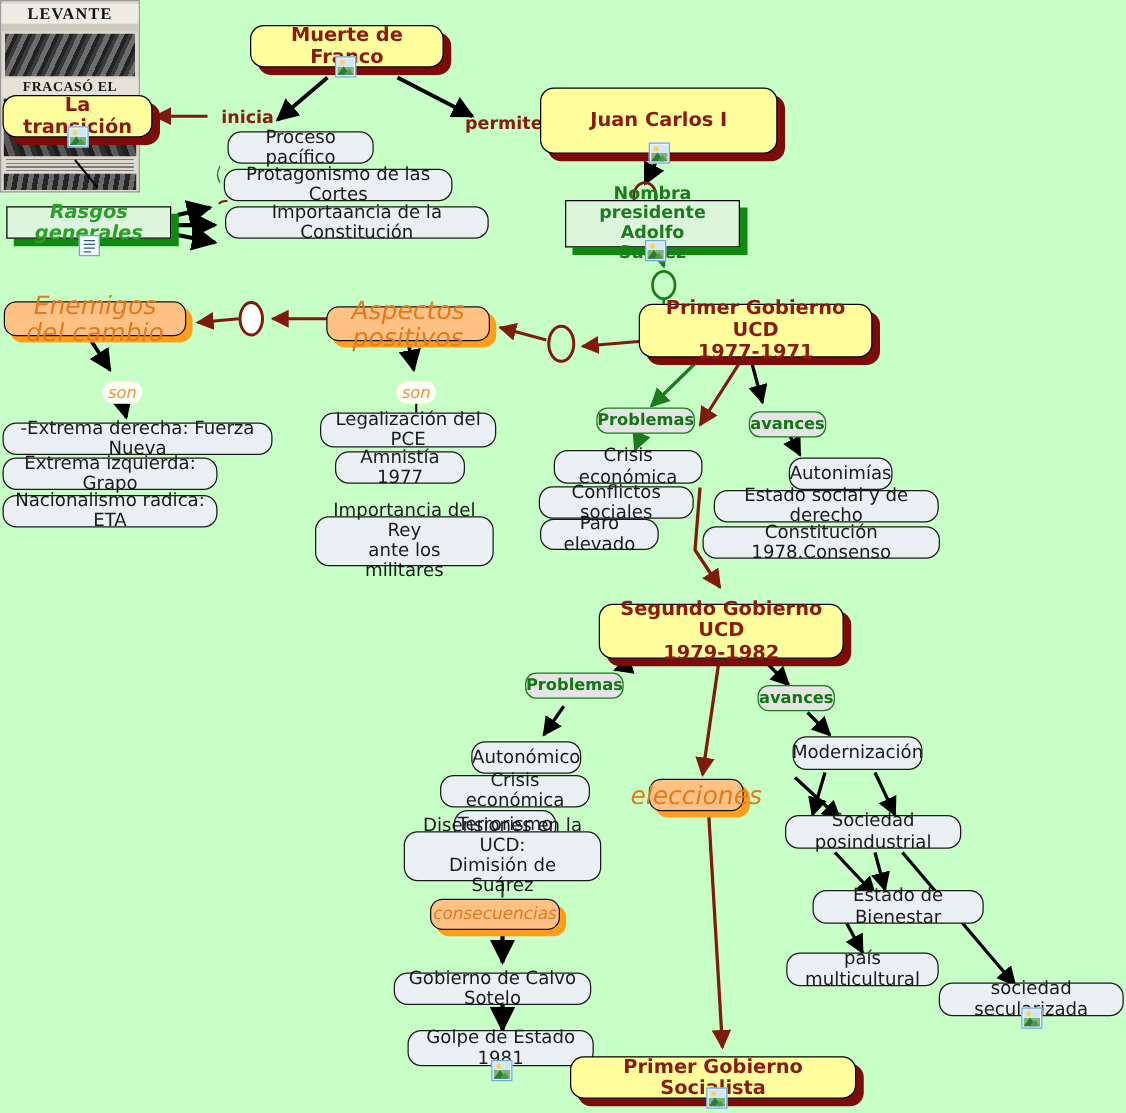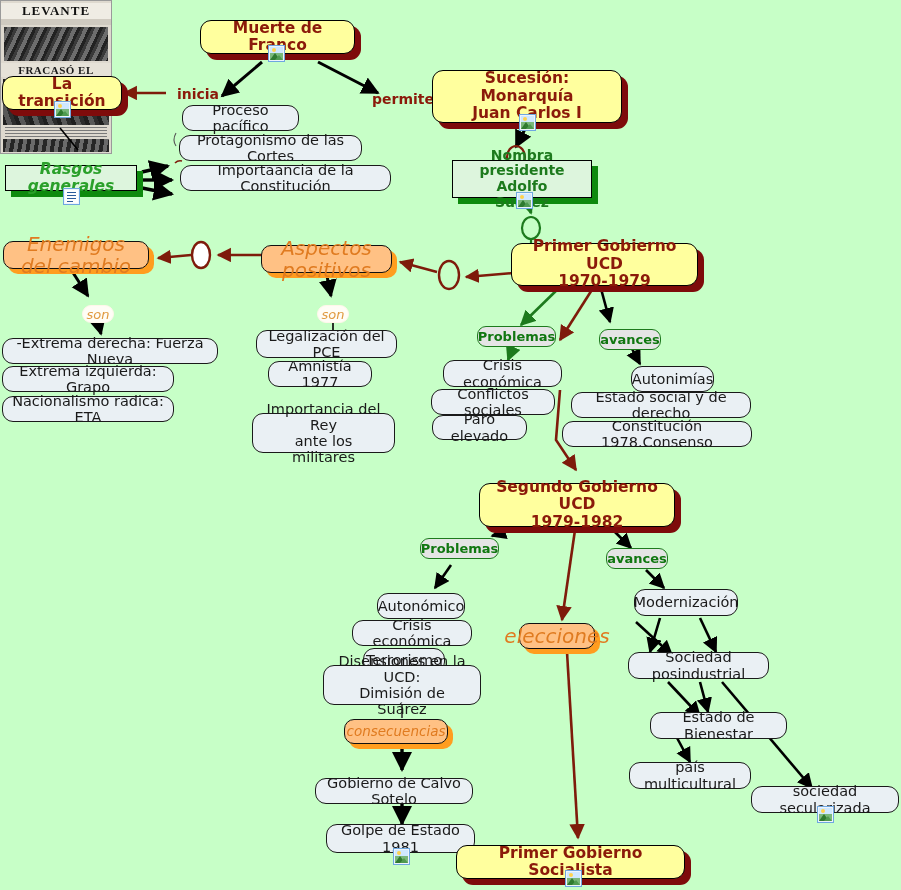--- a/index.html
+++ b/index.html
@@ -209,21 +209,20 @@
 
   <div class="lbl lbl-plain" style="left:172px;top:85px;width:52px;height:17px;">
     <span>inicia</span>
   </div>
 
   <div class="lbl lbl-plain" style="left:372px;top:90px;width:62px;height:17px;">
     <span>permite</span>
   </div>
 
   <div class="node n-concept" style="left:432px;top:70px;width:190px;height:53px;flex-direction:column;">
-    <span>Sucesión: Monarquía</span>
     <span>Juan Carlos I</span>
   </div>
   <div class="ico" style="left:519px;top:114px;">
     <div class="inner"></div>
       <div class="sun"></div>
       <div class="mtn"></div>
       <div class="mtn2"></div>
   </div>
 
   <div class="node n-plain" style="left:182px;top:105px;width:117px;height:26px;">
@@ -255,21 +254,21 @@
   </div>
   <div class="ico" style="left:516px;top:192px;">
     <div class="inner"></div>
       <div class="sun"></div>
       <div class="mtn"></div>
       <div class="mtn2"></div>
   </div>
 
   <div class="node n-concept" style="left:511px;top:243px;width:187px;height:43px;flex-direction:column;">
     <span>Primer Gobierno UCD</span>
-    <span>1970-1979</span>
+    <span>1977-1971</span>
   </div>
 
   <div class="node n-orange" style="left:3px;top:241px;width:146px;height:28px;">
     <span>Enemigos del cambio</span>
   </div>
 
   <div class="node n-orange" style="left:261px;top:245px;width:131px;height:28px;">
     <span>Aspectos positivos</span>
   </div>
 

